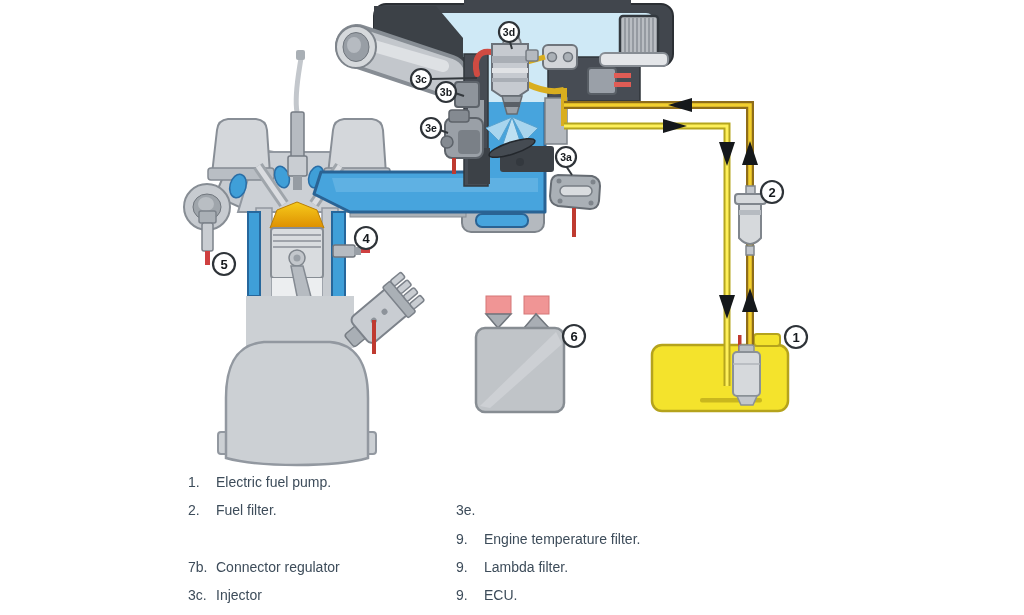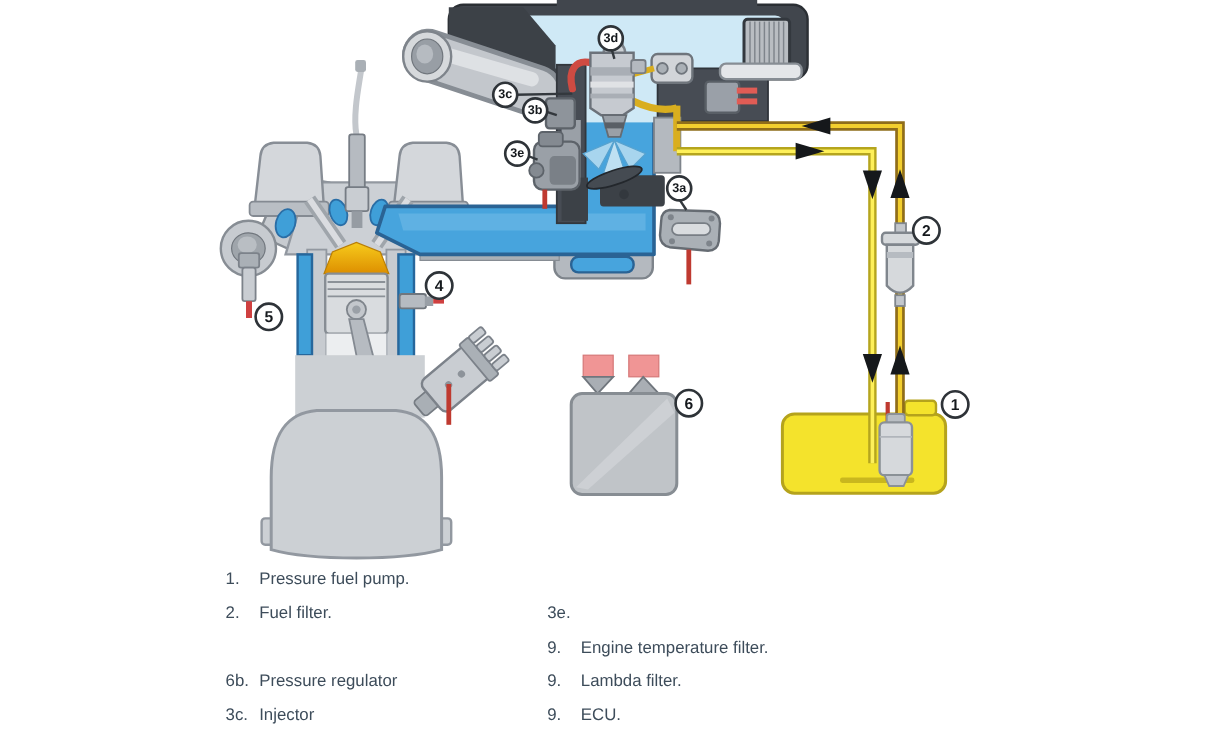--- a/index.html
+++ b/index.html
@@ -311,29 +311,29 @@
     <g>
       <circle cx="574" cy="336" r="11" fill="#ffffff" stroke="#2e3338" stroke-width="2.2"></circle>
       <text class="callout-text" x="574" y="336" font-size="13" dominant-baseline="central">6</text>
     </g>
   </g>
 </svg>
 
 <div class="legend">
   <div class="lrow" style="left:188px;top:474px">
     <span class="lnum">1.</span>
-    <span class="ltxt">Pressure fuel pump.</span>
+    <span class="ltxt">Electric fuel pump.</span>
   </div>
   <div class="lrow" style="left:188px;top:502px">
     <span class="lnum">2.</span>
     <span class="ltxt">Fuel filter.</span>
   </div>
   <div class="lrow" style="left:188px;top:559px">
-    <span class="lnum">6b.</span>
-    <span class="ltxt">Pressure regulator</span>
+    <span class="lnum">7b.</span>
+    <span class="ltxt">Connector regulator</span>
   </div>
   <div class="lrow" style="left:188px;top:587px">
     <span class="lnum">3c.</span>
     <span class="ltxt">Injector</span>
   </div>
   <div class="lrow" style="left:456px;top:502px">
     <span class="lnum">3e.</span>
   </div>
   <div class="lrow" style="left:456px;top:531px">
     <span class="lnum">9.</span>

